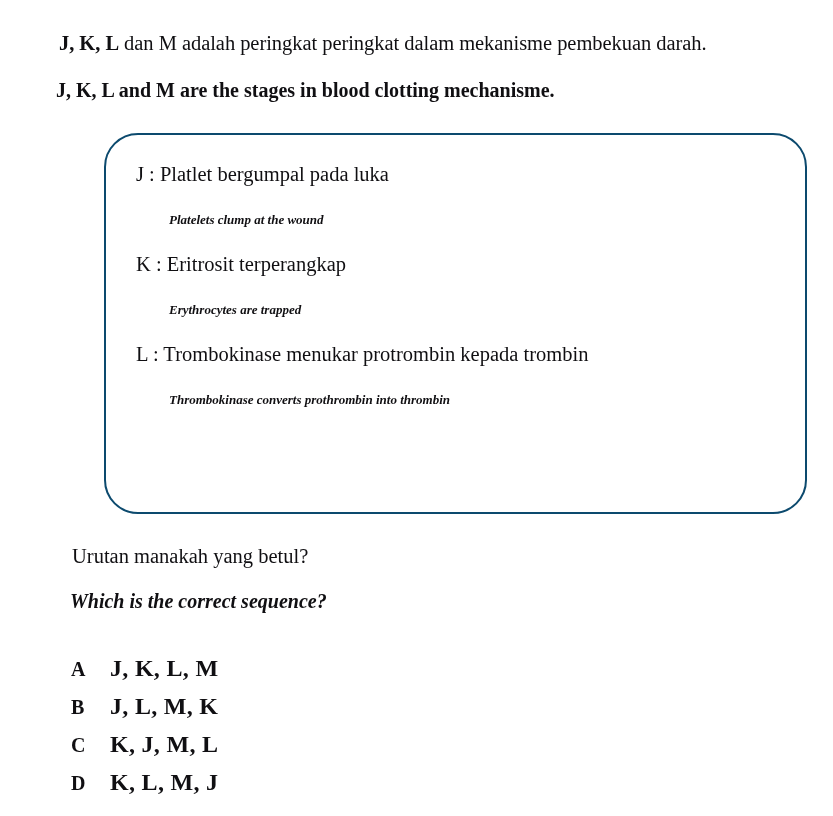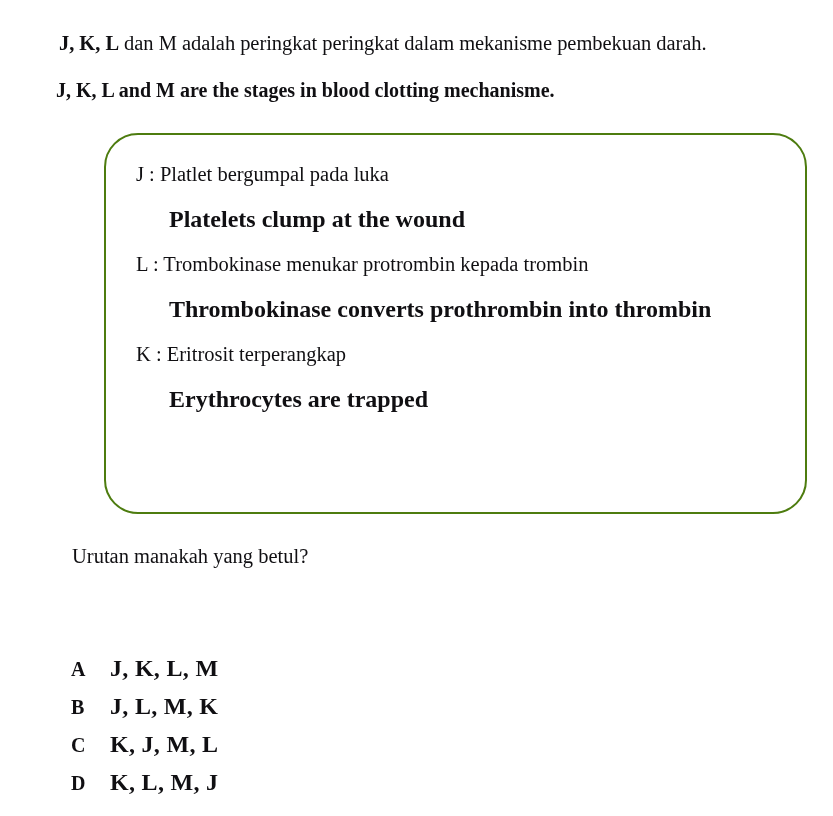--- a/index.html
+++ b/index.html
@@ -48,42 +48,43 @@
     white-space: nowrap;
   }
 
   
   .stage-box {
     position: absolute;
     left: 104px;
     top: 133px;
     width: 703px;
     height: 381px;
-    border: 2px solid #4d7c0f;
+    border: 2px solid #0c4a6e;
     border-radius: 34px;
     box-sizing: border-box;
     background: #ffffff;
   }
   .stage-list {
     position: absolute;
     left: 30px;
     top: 17px;
     right: 18px;
   }
   .stage-item {
     margin-bottom: 0;
   }
   .stage-my {
     font-size: 20.5px;
     line-height: 45px;
     white-space: nowrap;
   }
   .stage-en {
-    font-size: 24px;
+    font-size: 13px;
     line-height: 45px;
+    font-style: italic;
     font-weight: bold;
     margin-left: 33px;
     white-space: nowrap;
   }
 
   
   .prompt {
     position: absolute;
     left: 72px;
     top: 541px;
@@ -141,35 +142,36 @@
 
   <div class="stage-box">
     <div class="stage-list">
 
       <div class="stage-item">
         <div class="stage-my">J : Platlet bergumpal pada luka</div>
         <div class="stage-en">Platelets clump at the wound</div>
       </div>
 
       <div class="stage-item">
-        <div class="stage-my">L : Trombokinase menukar protrombin kepada trombin</div>
-        <div class="stage-en">Thrombokinase converts prothrombin into thrombin</div>
+        <div class="stage-my">K : Eritrosit terperangkap</div>
+        <div class="stage-en">Erythrocytes are trapped</div>
       </div>
 
       <div class="stage-item">
-        <div class="stage-my">K : Eritrosit terperangkap</div>
-        <div class="stage-en">Erythrocytes are trapped</div>
+        <div class="stage-my">L : Trombokinase menukar protrombin kepada trombin</div>
+        <div class="stage-en">Thrombokinase converts prothrombin into thrombin</div>
       </div>
 
 
     </div>
   </div>
 
   <div class="prompt">
     <div class="prompt-my">Urutan manakah yang betul?</div>
+    <div class="prompt-en">Which is the correct sequence?</div>
   </div>
 
   <div class="options">
 
     <div class="option-row">
       <span class="option-letter">A</span>
       <span class="option-text">J, K, L, M</span>
     </div>
 
     <div class="option-row">

